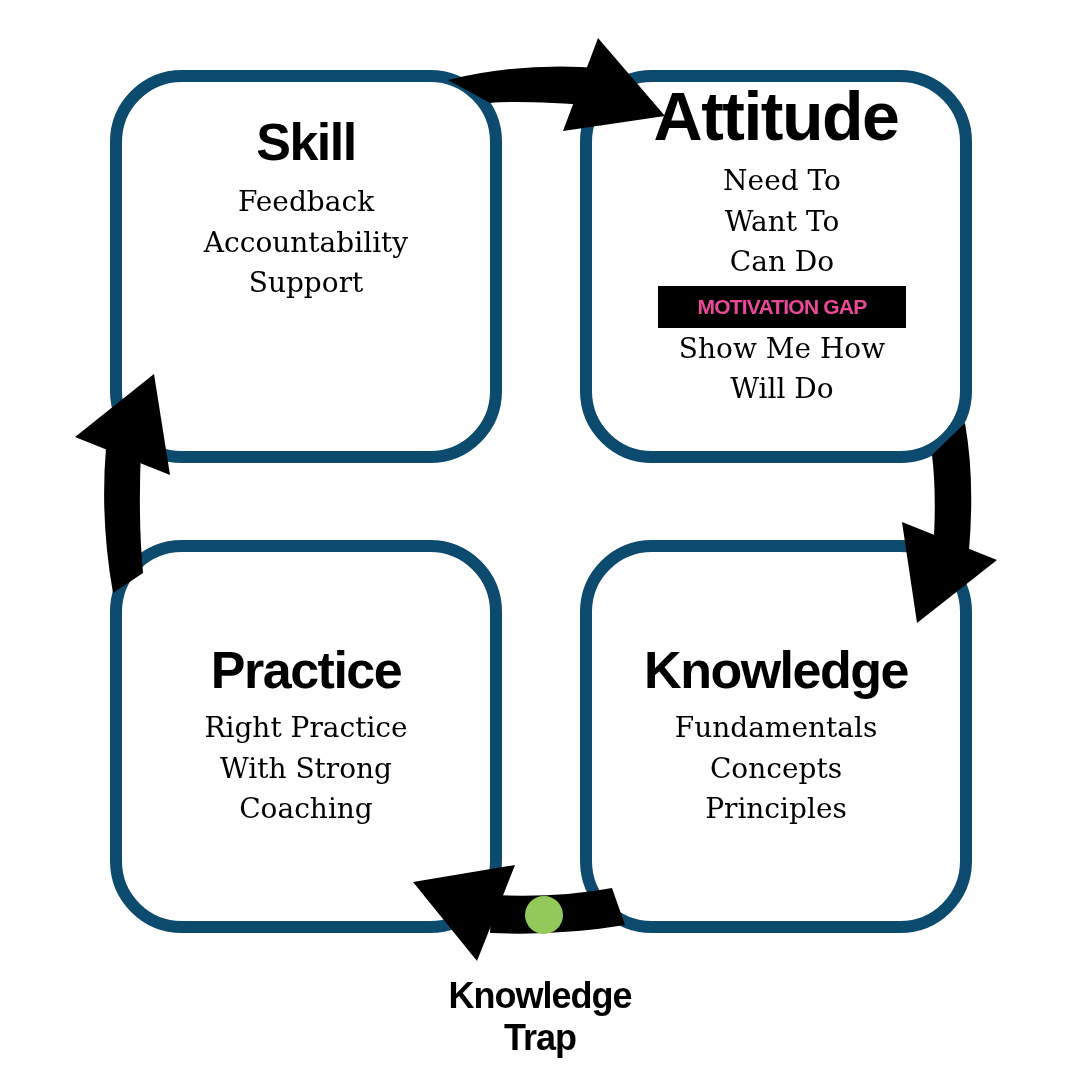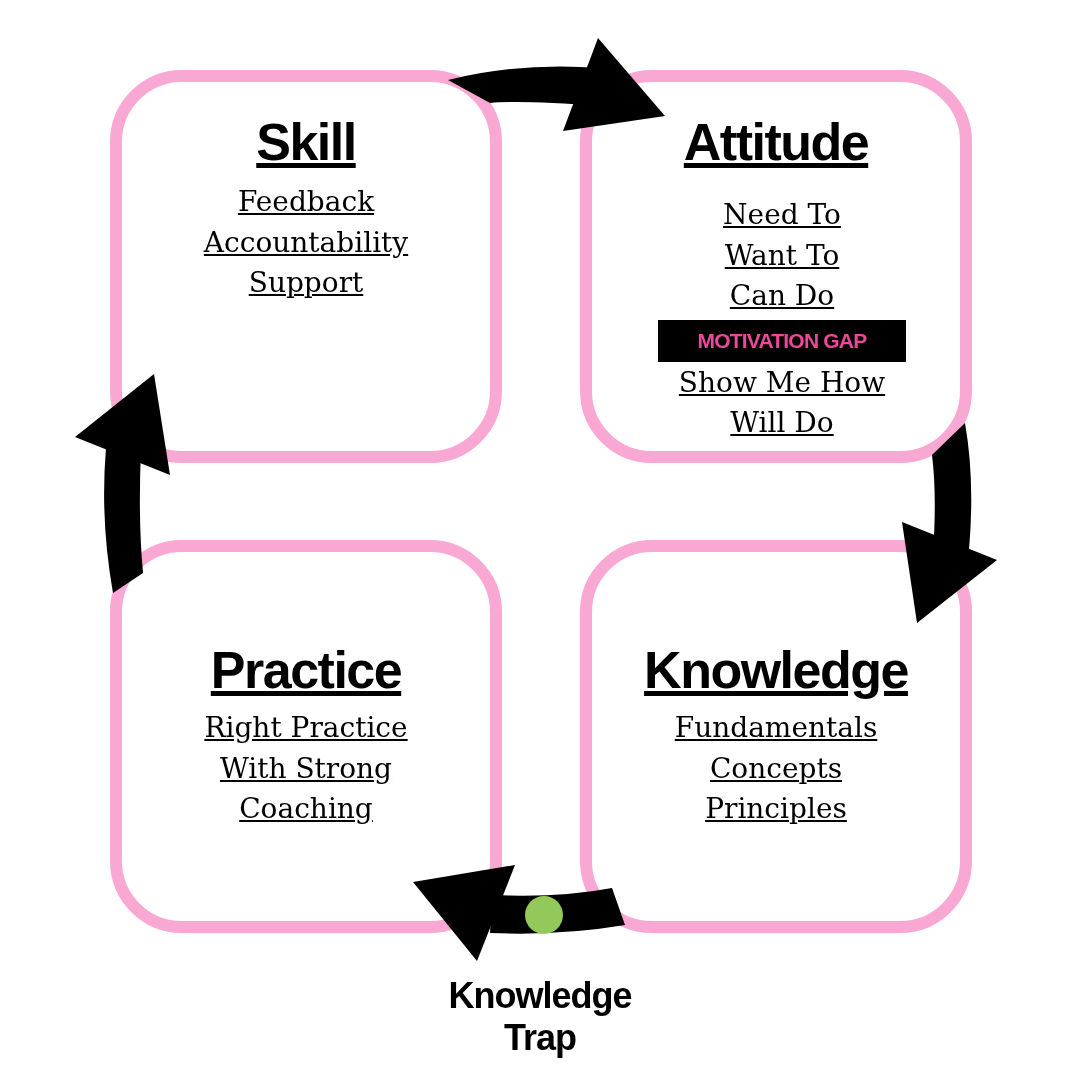--- a/index.html
+++ b/index.html
@@ -1,21 +1,21 @@
 <!DOCTYPE html>
 <html><head>
 <meta charset="utf-8">
 <style>
   html, body { margin:0; padding:0; background:#ffffff; }
   body { width:1080px; height:1080px; position:relative; overflow:hidden; }
   .arrows { position:absolute; left:0; top:0; width:1080px; height:1080px; z-index:2; pointer-events:none; }
   .box {
     position:absolute; box-sizing:border-box;
-    border:12px solid #f9a8d4; border-radius:72px; background:transparent;
-    text-align:center; z-index:1;text-decoration:underline;
+    border:12px solid #0c4a6e; border-radius:72px; background:transparent;
+    text-align:center; z-index:1;
   }
   .title {
     font-family:"Liberation Sans", sans-serif; font-weight:bold;
     color:#000; letter-spacing:-1.5px; line-height:1;
   }
   .items { font-family:"DejaVu Serif", serif; color:#000; font-size:28px; line-height:40.5px; }
   .items div { white-space:nowrap; }
   .gap {
     display:inline-block; background:#000; color:#ec4899;
     font-family:"Liberation Sans", sans-serif; font-weight:bold; font-size:21px;
@@ -58,21 +58,21 @@
 <div class="box" style="left:110px; top:70px; width:392px; height:393px;">
   <div class="title" style="font-size:52px; margin-top:34px; height:58px;">Skill</div>
   <div class="items" style="margin-top:8px;">
     <div>Feedback</div>
     <div>Accountability</div>
     <div>Support</div>
   </div>
 </div>
 
 <div class="box" style="left:580px; top:70px; width:392px; height:393px;">
-  <div class="title" style="font-size:52px; margin-top:34px; height:58px;">Attitude</div>
+  <div class="title" style="font-size:68px; height:58px;">Attitude</div>
   <div class="items" style="margin-top:21px;padding-left:12px;">
     <div>Need To</div>
     <div>Want To</div>
     <div>Can Do</div>
     <div><span class="gap">MOTIVATION GAP</span></div>
     <div>Show Me How</div>
     <div>Will Do</div>
   </div>
 </div>
 

